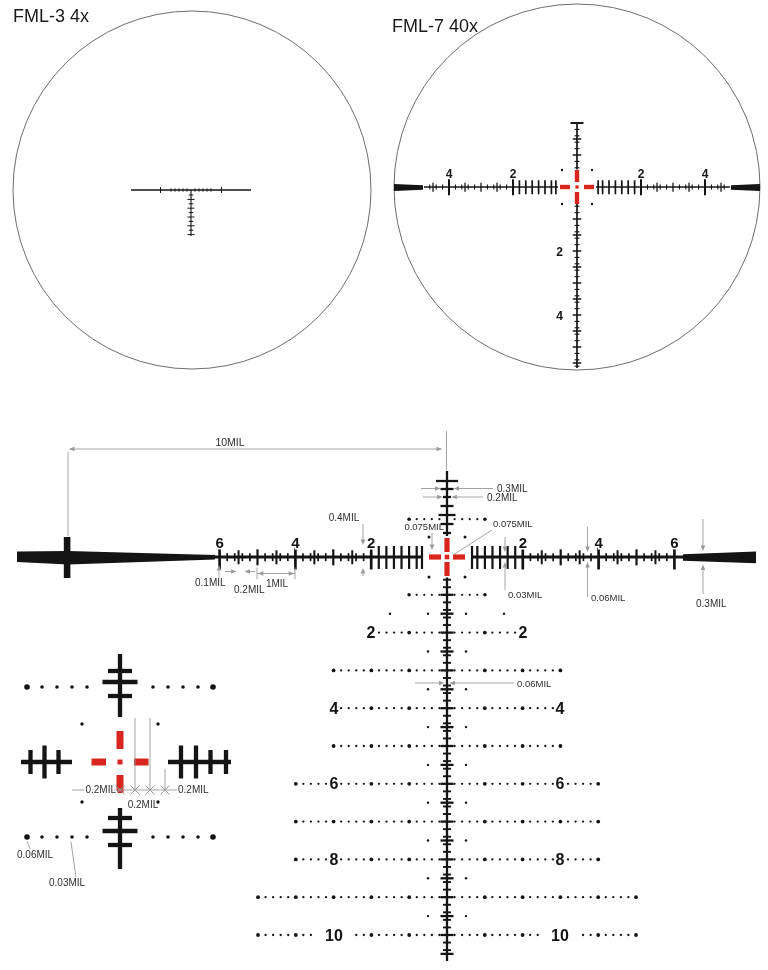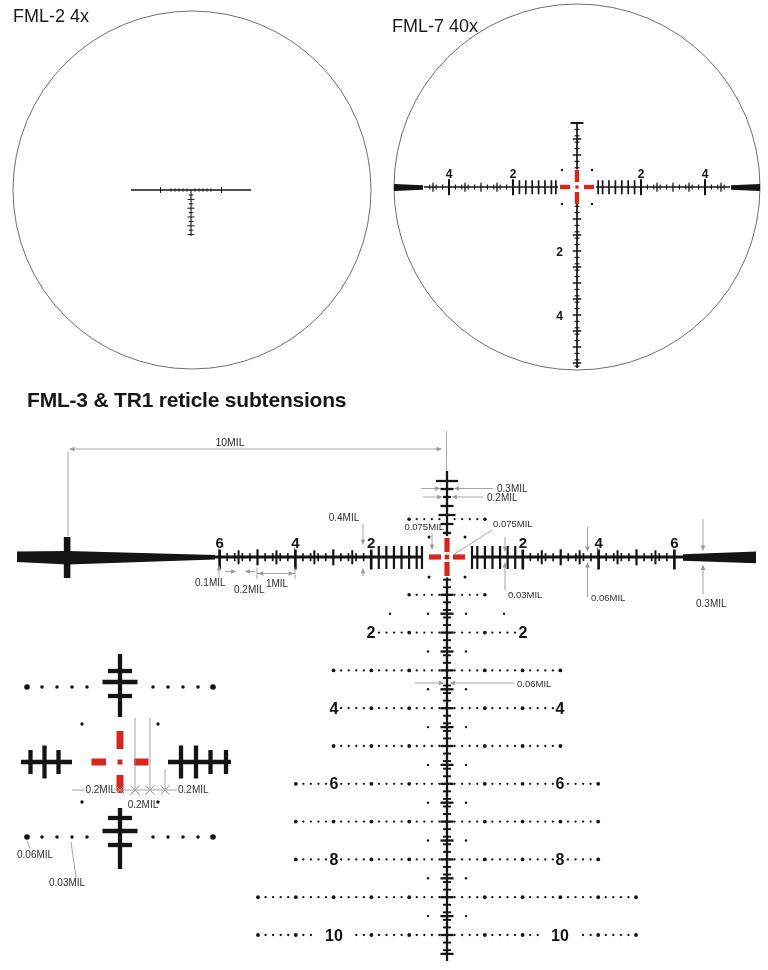--- a/index.html
+++ b/index.html
@@ -830,16 +830,15 @@
           <text x="116" y="793" font-size="10" text-anchor="end" fill="#2e2e2e" font-weight="normal" stroke="#fff" stroke-width="3" paint-order="stroke">0.2MIL</text>
           <text x="178" y="793" font-size="10" text-anchor="start" fill="#2e2e2e" font-weight="normal" stroke="#fff" stroke-width="3" paint-order="stroke">0.2MIL</text>
           <text x="143" y="808" font-size="10" text-anchor="middle" fill="#2e2e2e" font-weight="normal" stroke="#fff" stroke-width="3" paint-order="stroke">0.2MIL</text>
           <line x1="30" y1="849" x2="27" y2="841" stroke-width="0.9" stroke="#9a9a9a"></line>
           <text x="17" y="858" font-size="10" text-anchor="start" fill="#2e2e2e" font-weight="normal">0.06MIL</text>
           <line x1="76" y1="877" x2="71" y2="842" stroke-width="0.9" stroke="#9a9a9a"></line>
           <text x="49" y="886" font-size="10" text-anchor="start" fill="#2e2e2e" font-weight="normal">0.03MIL</text>
         </g>
       </g>
     </svg>
-  <div id="label-4x" class="scope-label">FML-2 4x</div>
+  <div id="label-4x" class="scope-label">FML-3 4x</div>
   <div id="label-40x" class="scope-label">FML-7 40x</div>
-  <div class="section-title">FML-3 &amp; TR1 reticle subtensions</div>
 </div>
 
 </body></html>

